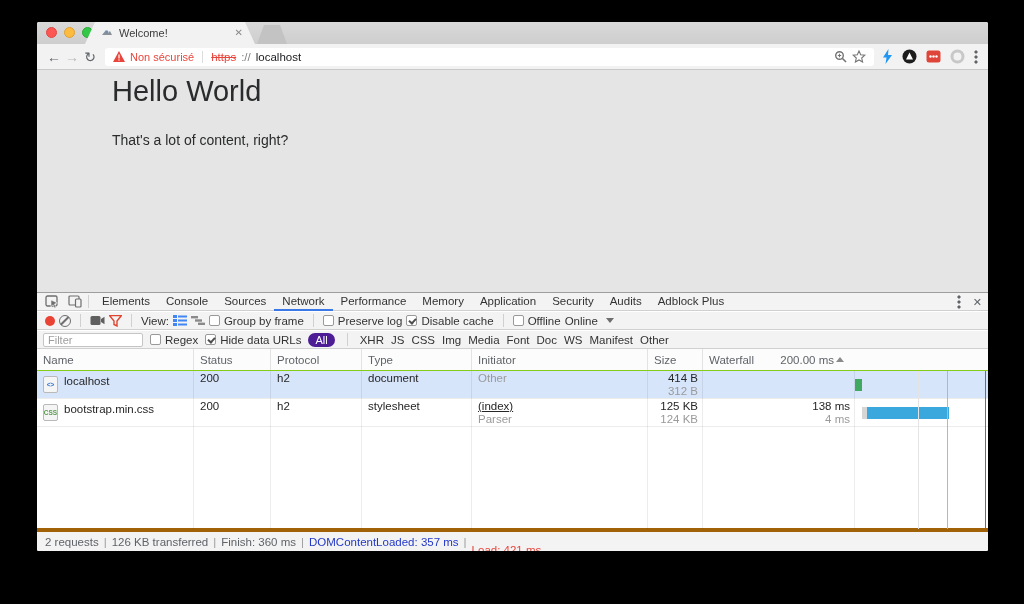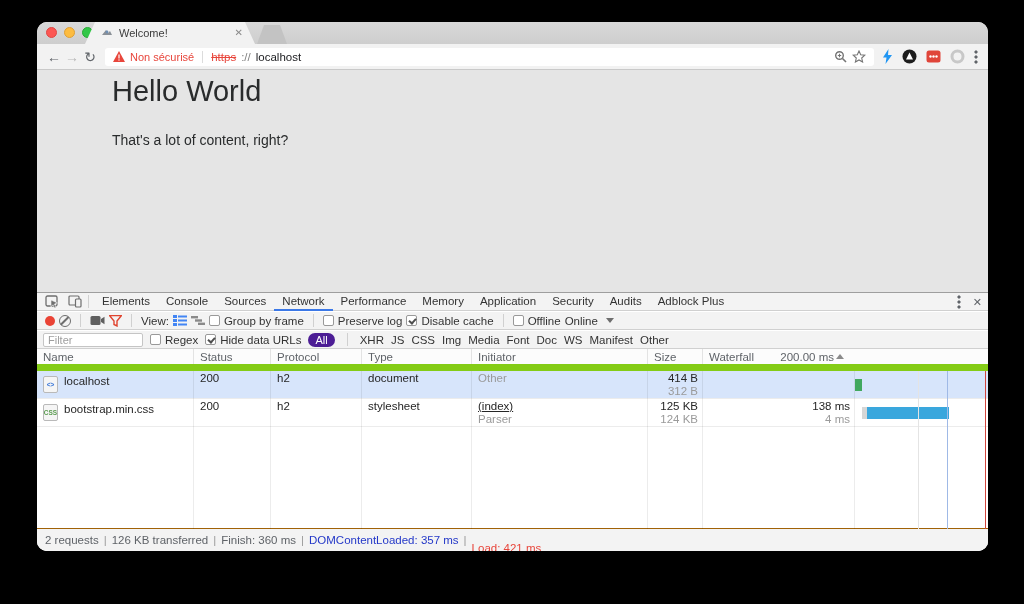--- a/index.html
+++ b/index.html
@@ -1,19 +1,19 @@
 <!DOCTYPE html>
 <html><head>
 <meta charset="utf-8">
 <style>
   * { margin:0; padding:0; box-sizing:border-box; }
   html,body { width:1024px; height:604px; background:#000; overflow:hidden;
               font-family:"Liberation Sans", sans-serif; }
   .window { position:absolute; left:37px; top:22px; width:951px; height:529px;
-            border-radius:10px; overflow:hidden; background:#fff;
+            border-radius:2px; overflow:hidden; background:#fff;
             box-shadow:0 10px 30px rgba(0,0,0,.6); }
 
   
   .tabstrip { position:absolute; left:0; top:0; width:100%; height:22px;
               background:linear-gradient(#d9d9d9,#cecece); }
   .traffic { position:absolute; top:5px; width:11px; height:11px; border-radius:50%; }
   .t-red { left:9px;  background:#fc5753; border:1px solid #df4744; }
   .t-yel { left:27px; background:#fdbc40; border:1px solid #de9f34; }
   .t-grn { left:45px; background:#33c748; border:1px solid #27aa35; }
   .tab { position:absolute; left:48px; top:0; width:170px; height:22px; background:#f2f2f2;
@@ -78,21 +78,21 @@
   .filter-bar { position:absolute; left:0; top:38px; width:100%; height:18px; background:#f3f3f3;
                 border-bottom:1px solid #d0d0d0; display:flex; align-items:center; gap:7px; }
   .filter-input { width:100px; height:14px; margin-left:6px; border:1px solid #c5c5c5; border-radius:2px;
                   font-size:11px; padding:0 4px; color:#333; font-family:"Liberation Sans",sans-serif; }
   .filter-input::placeholder { color:#9e9e9e; }
   .pill { background:#4c1d95; color:#fff; border-radius:8px; padding:1px 7px; font-size:11px; }
   .tfilter { color:#333; }
 
   
   .tbl-head { position:absolute; left:0; top:56px; width:100%; height:22px; background:#fcfcfc;
-              border-bottom:7px solid #84cc16; display:grid;
+              border-bottom:1px solid #84cc16; display:grid;
               grid-template-columns:157px 77px 91px 110px 176px 55px 152px 133px; }
   .th { border-right:1px solid #e3e3e3; display:flex; align-items:center; padding-left:6px;
         color:#5f6368; overflow:hidden; white-space:nowrap; }
   .th:last-child { border-right:none; position:relative; }
   .wf-scale { position:absolute; right:11px; display:flex; align-items:center; gap:2px; color:#5f6368; }
   .sort-tri { width:0; height:0; border-left:4px solid transparent; border-right:4px solid transparent;
               border-bottom:5px solid #8a8a8a; }
 
   .tbl-body { position:absolute; left:0; top:78px; width:100%; height:158px; background:#fff; }
   .colsep { position:absolute; top:0; width:1px; height:100%; background:rgba(0,0,0,0.075); z-index:3; }
@@ -107,21 +107,21 @@
   .namecell { display:flex; align-items:flex-start; gap:6px; padding-top:4px; }
   .fileicon { width:15px; height:17px; background:#f5f5f5; border:1px solid #b9b9b9; border-radius:2px;
               font-size:6.5px; font-weight:bold; display:flex; align-items:center; justify-content:center;
               flex:none; margin-top:1px; }
   .fi-doc { color:#3c78d8; } .fi-css { color:#5b9b50; }
   .init-link { text-decoration:underline; color:#262626; }
   .init-other { color:#9a9a9a; }
   .wf-bar { position:absolute; height:12px; top:8px; z-index:2; }
 
   .statusbar { position:absolute; left:0; bottom:0; width:100%; height:23px; background:#f3f3f3;
-               border-top:1px solid #a16207; display:flex; align-items:center; gap:5px;
+               border-top:4px solid #a16207; display:flex; align-items:center; gap:5px;
                padding-left:8px; font-size:11.5px; color:#5f6368; }
   .sb-sep { color:#9a9a9a; }
   .sb-blue { color:#2438c8; } .sb-red { color:#e8463c;margin-top:16px; }
 </style>
 </head>
 <body>
 
 <div class="window">
 
   <div class="tabstrip">

